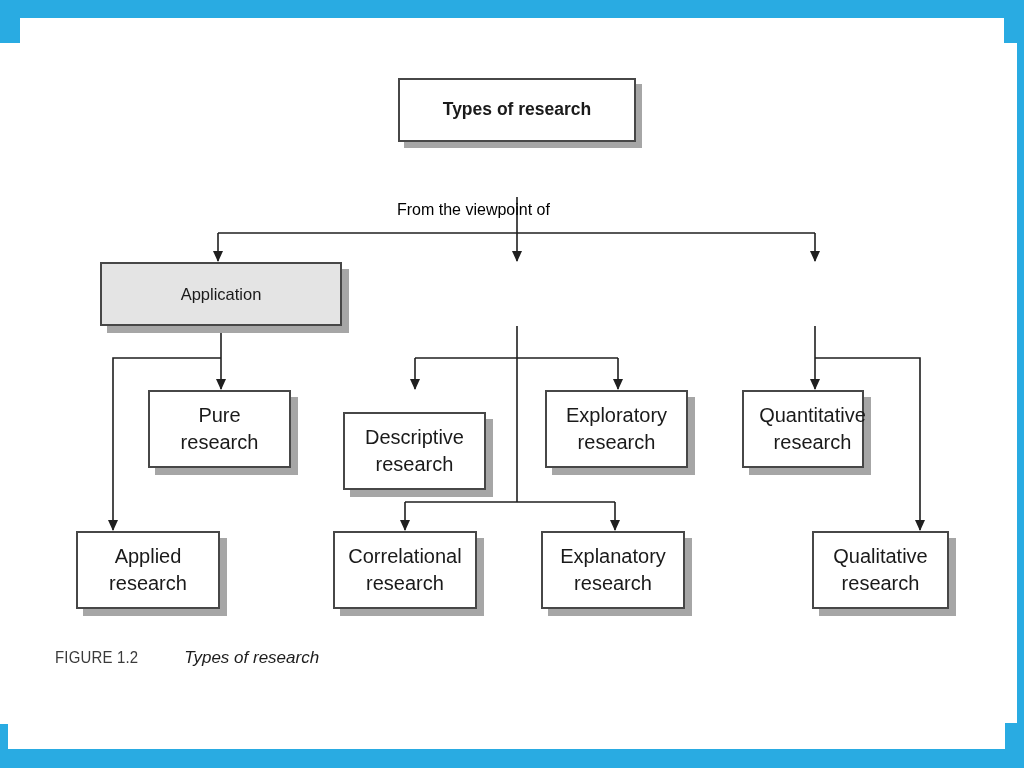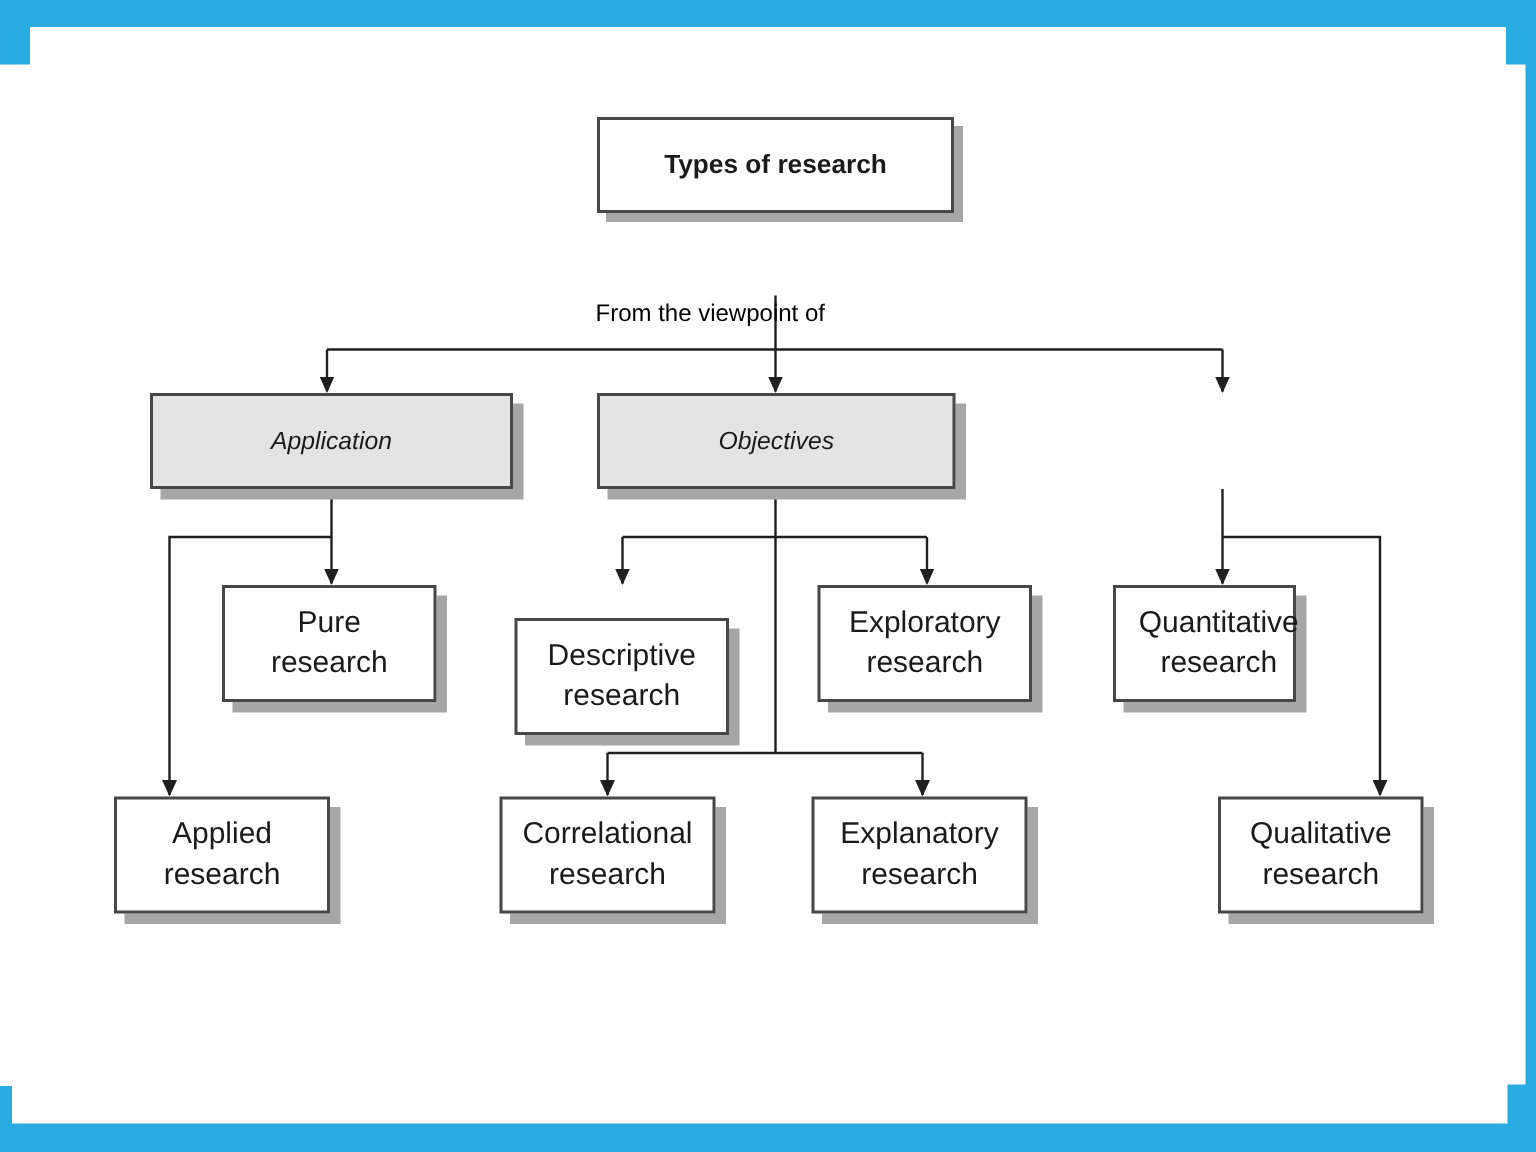--- a/index.html
+++ b/index.html
@@ -30,21 +30,21 @@
     position: absolute;
     background: #ffffff;
     border: 2px solid #474747;
     box-shadow: 7px 7px 0 #a6a6a6;
     display: flex; align-items: center; justify-content: center;
     text-align: center; color: #1a1a1a;
     font-size: 20px; line-height: 1.35;
     box-sizing: border-box;
   }
   .box.root  { font-weight: bold; font-size: 17.5px; box-shadow: 6px 6px 0 #a6a6a6; }
-  .box.cat   { background: #e4e4e4; font-style: italic; font-size: 16.5px; }
+  .box.cat   { background: #e4e4e4; font-size: 16.5px; }
   .box.leaf  { white-space: pre-line; }
 
   .viewpoint {
     position: absolute; left: 397px; top: 172px; width: 240px;
     text-align: left; font-size: 16px; color: #000000; margin-top: 29px;
   }
 
   .caption { position: absolute; left: 55px; top: 648px; font-size: 17px; color: #2e2e2e; }
   .caption .fig-label {
     display: inline-block; transform: scaleX(0.88); transform-origin: left center;
@@ -106,34 +106,37 @@
         <path d="M815,326 V389" marker-end="url(#arrow)"></path>
         <path d="M815,358 H920 V530" marker-end="url(#arrow)"></path>
       </g>
     </svg>
 
     <div class="box root" id="n-root">Types of research</div>
 
     <div class="viewpoint">From the viewpoint of</div>
 
     <div class="box cat" id="n-application">Application</div>
-    <div class="box cat" id="n-objectives">Objectives</div>
 
     <div class="box leaf" id="n-pure">Pure
 research</div>
     <div class="box leaf" id="n-descriptive">Descriptive
 research</div>
     <div class="box leaf" id="n-exploratory">Exploratory
 research</div>
     <div class="box leaf" id="n-quantitative">Quantitative
 research</div>
     <div class="box leaf" id="n-applied">Applied
 research</div>
     <div class="box leaf" id="n-correlational">Correlational
 research</div>
     <div class="box leaf" id="n-explanatory">Explanatory
 research</div>
     <div class="box leaf" id="n-qualitative">Qualitative
 research</div>
 
+    <div class="caption">
+      <span class="fig-label">FIGURE 1.2</span>
+      <span class="fig-title">Types of research</span>
+    </div>
 
   </div>
 </div>
 
 </body></html>

